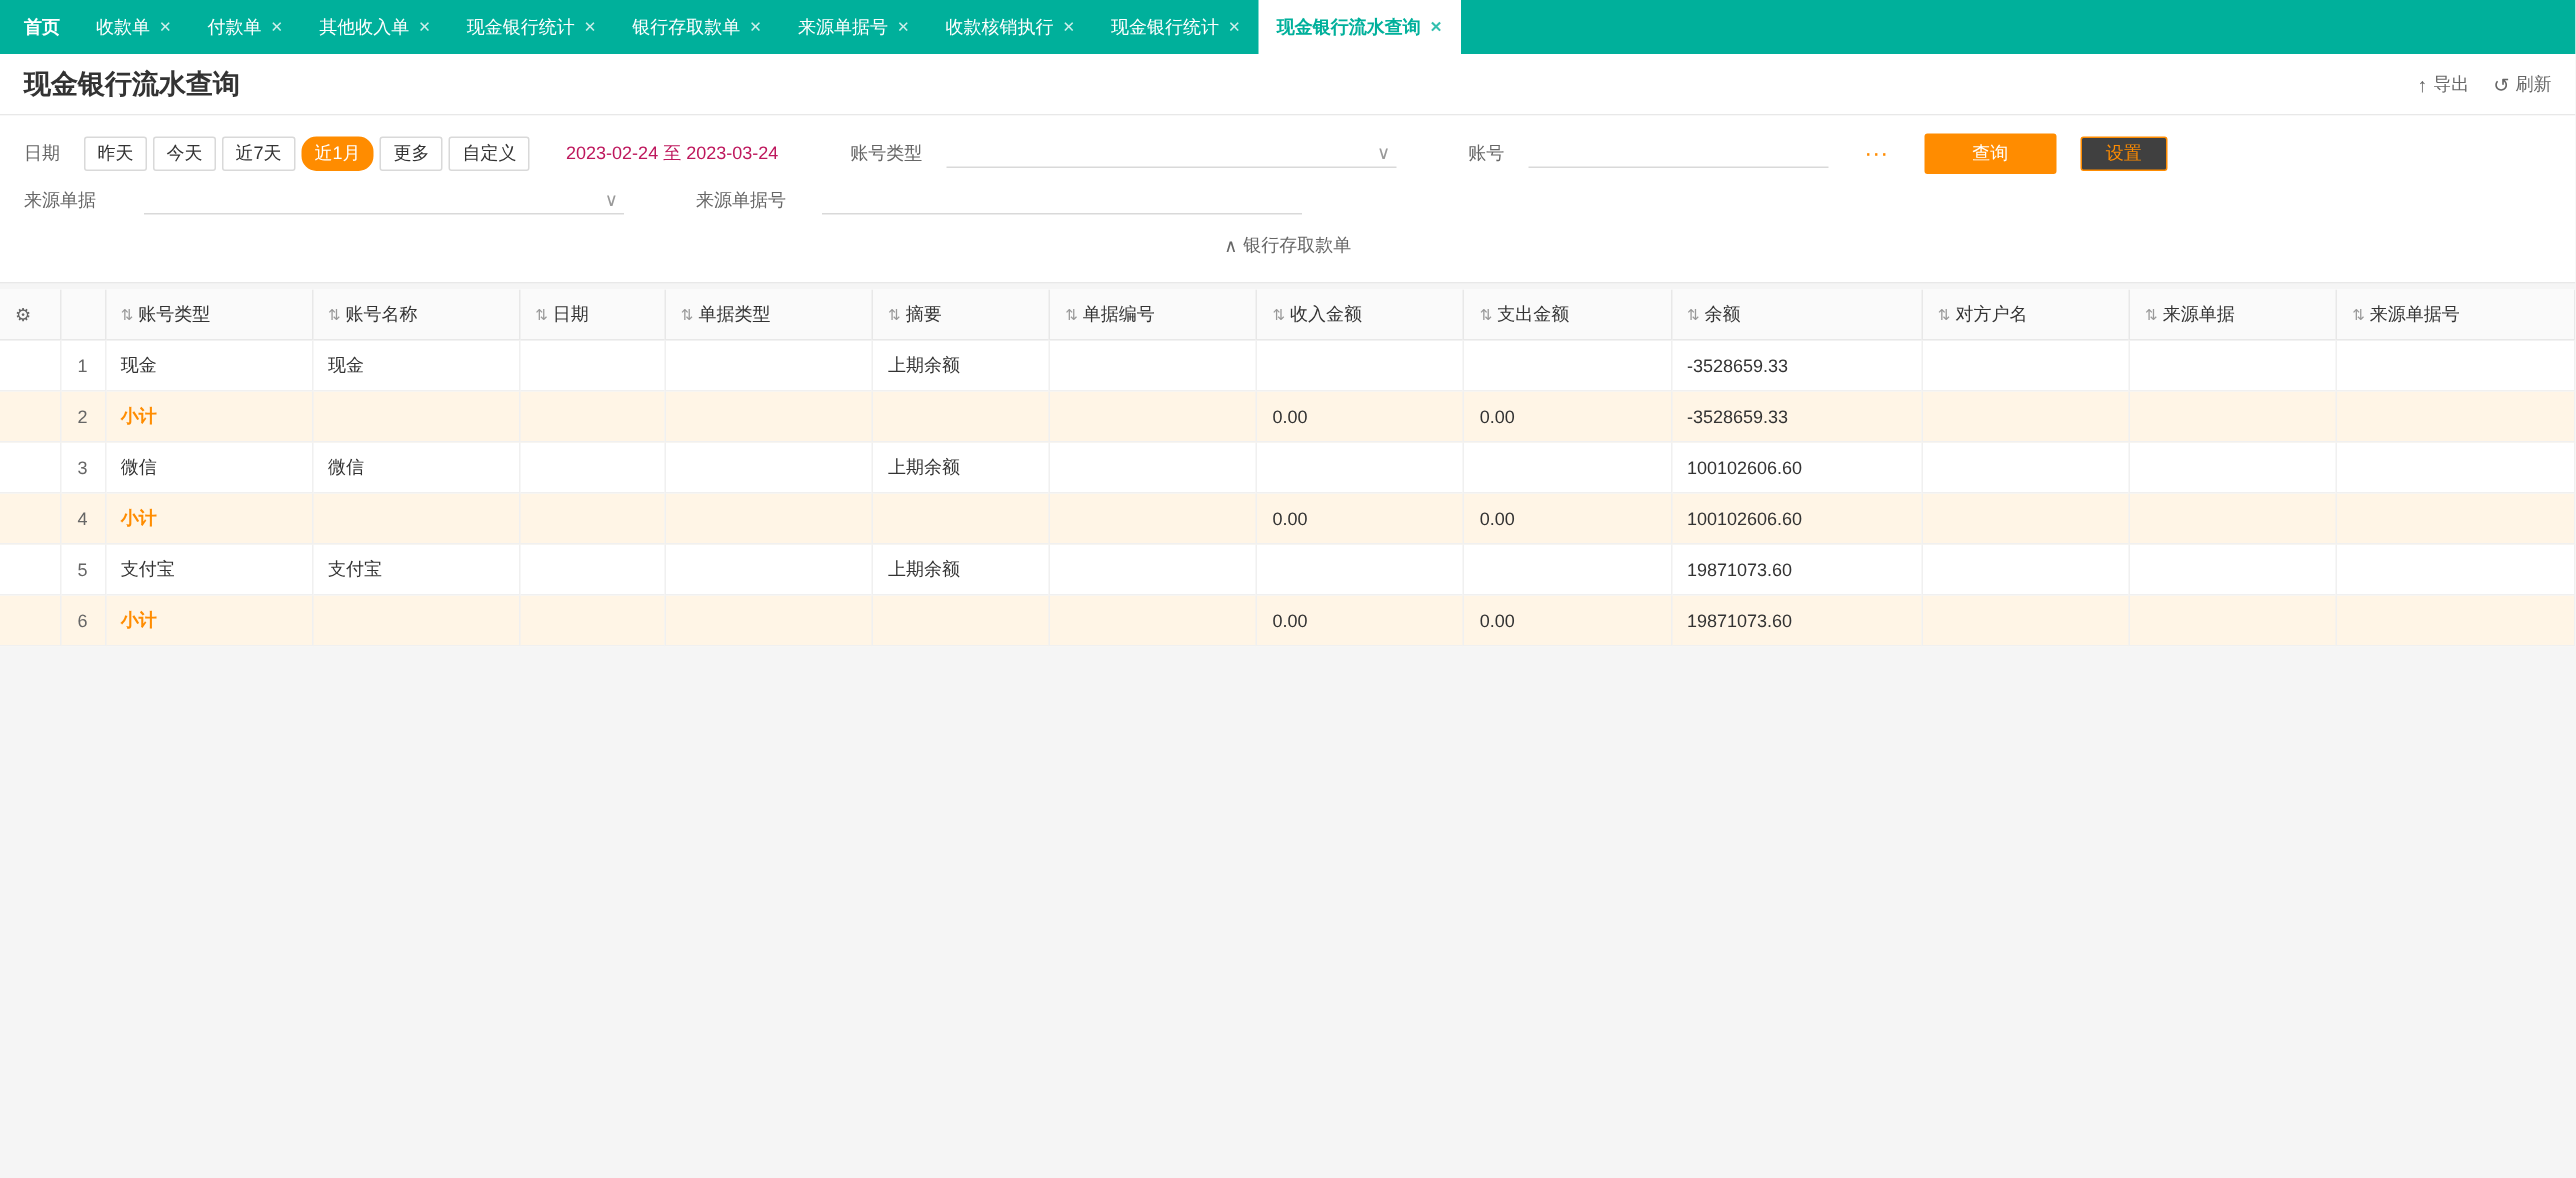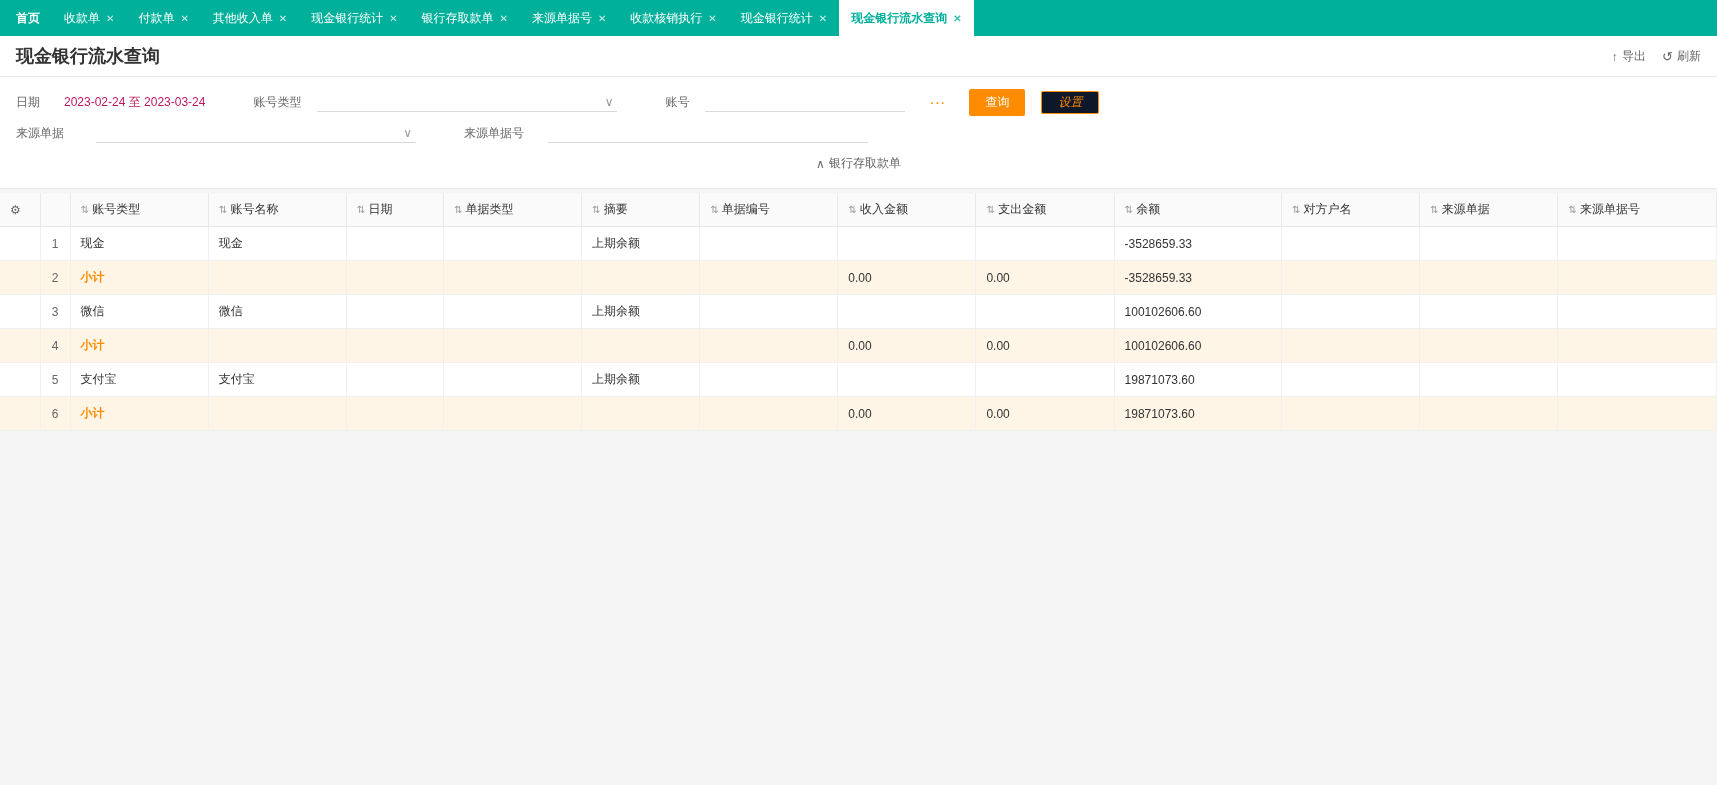--- a/index.html
+++ b/index.html
@@ -136,34 +136,33 @@
     .dots-btn {
       color: #ff8c00;
       cursor: pointer;
       font-size: 16px;
       margin-left: 8px;
     }
     .query-btn {
       background: #ff8c00;
       color: #fff;
       border: none;
-      padding: 5px 16px;
+      padding: 5px 32px;
       border-radius: 2px;
       cursor: pointer;
       font-size: 12px;
     }
     .settings-btn {
-      background: #0f172a;
+      background: #404040;
       color: #ff8c00;
       border: 1px solid #ff8c00;
       padding: 2px 16px;
       border-radius: 2px;
       cursor: pointer;
       font-size: 12px;
-      font-style: italic;
     }
     .collapse-bar {
       display: flex;
       align-items: center;
       justify-content: center;
       padding: 4px 0;
       color: #666;
       cursor: pointer;
       font-size: 12px;
       gap: 4px;
@@ -279,20 +278,28 @@
       <span style="font-size:13px;">↺</span>
       <span>刷新</span>
     </div>
   </div>
 </div>
 
 <div class="filter-area">
   <div class="filter-row">
 
     <span class="filter-label">日期</span>
+    <div class="date-options" id="date-options-container">
+        <span class="date-btn">昨天</span>
+        <span class="date-btn">今天</span>
+        <span class="date-btn">近7天</span>
+        <span class="date-btn active">近1月</span>
+        <span class="date-btn">更多</span>
+        <span class="date-btn">自定义</span>
+      </div>
     <span class="date-range" style="margin-left:8px;">2023-02-24 至 2023-03-24</span>
 
     <span class="filter-label" style="margin-left:32px;">账号类型</span>
     <div class="filter-select filter-select-wide">
       <span style="flex:1;min-width:260px;"></span>
       <span class="chevron-down">∨</span>
     </div>
 
     <span class="filter-label" style="margin-left:32px;">账号</span>
     <input class="filter-input" style="min-width: 200px;">

